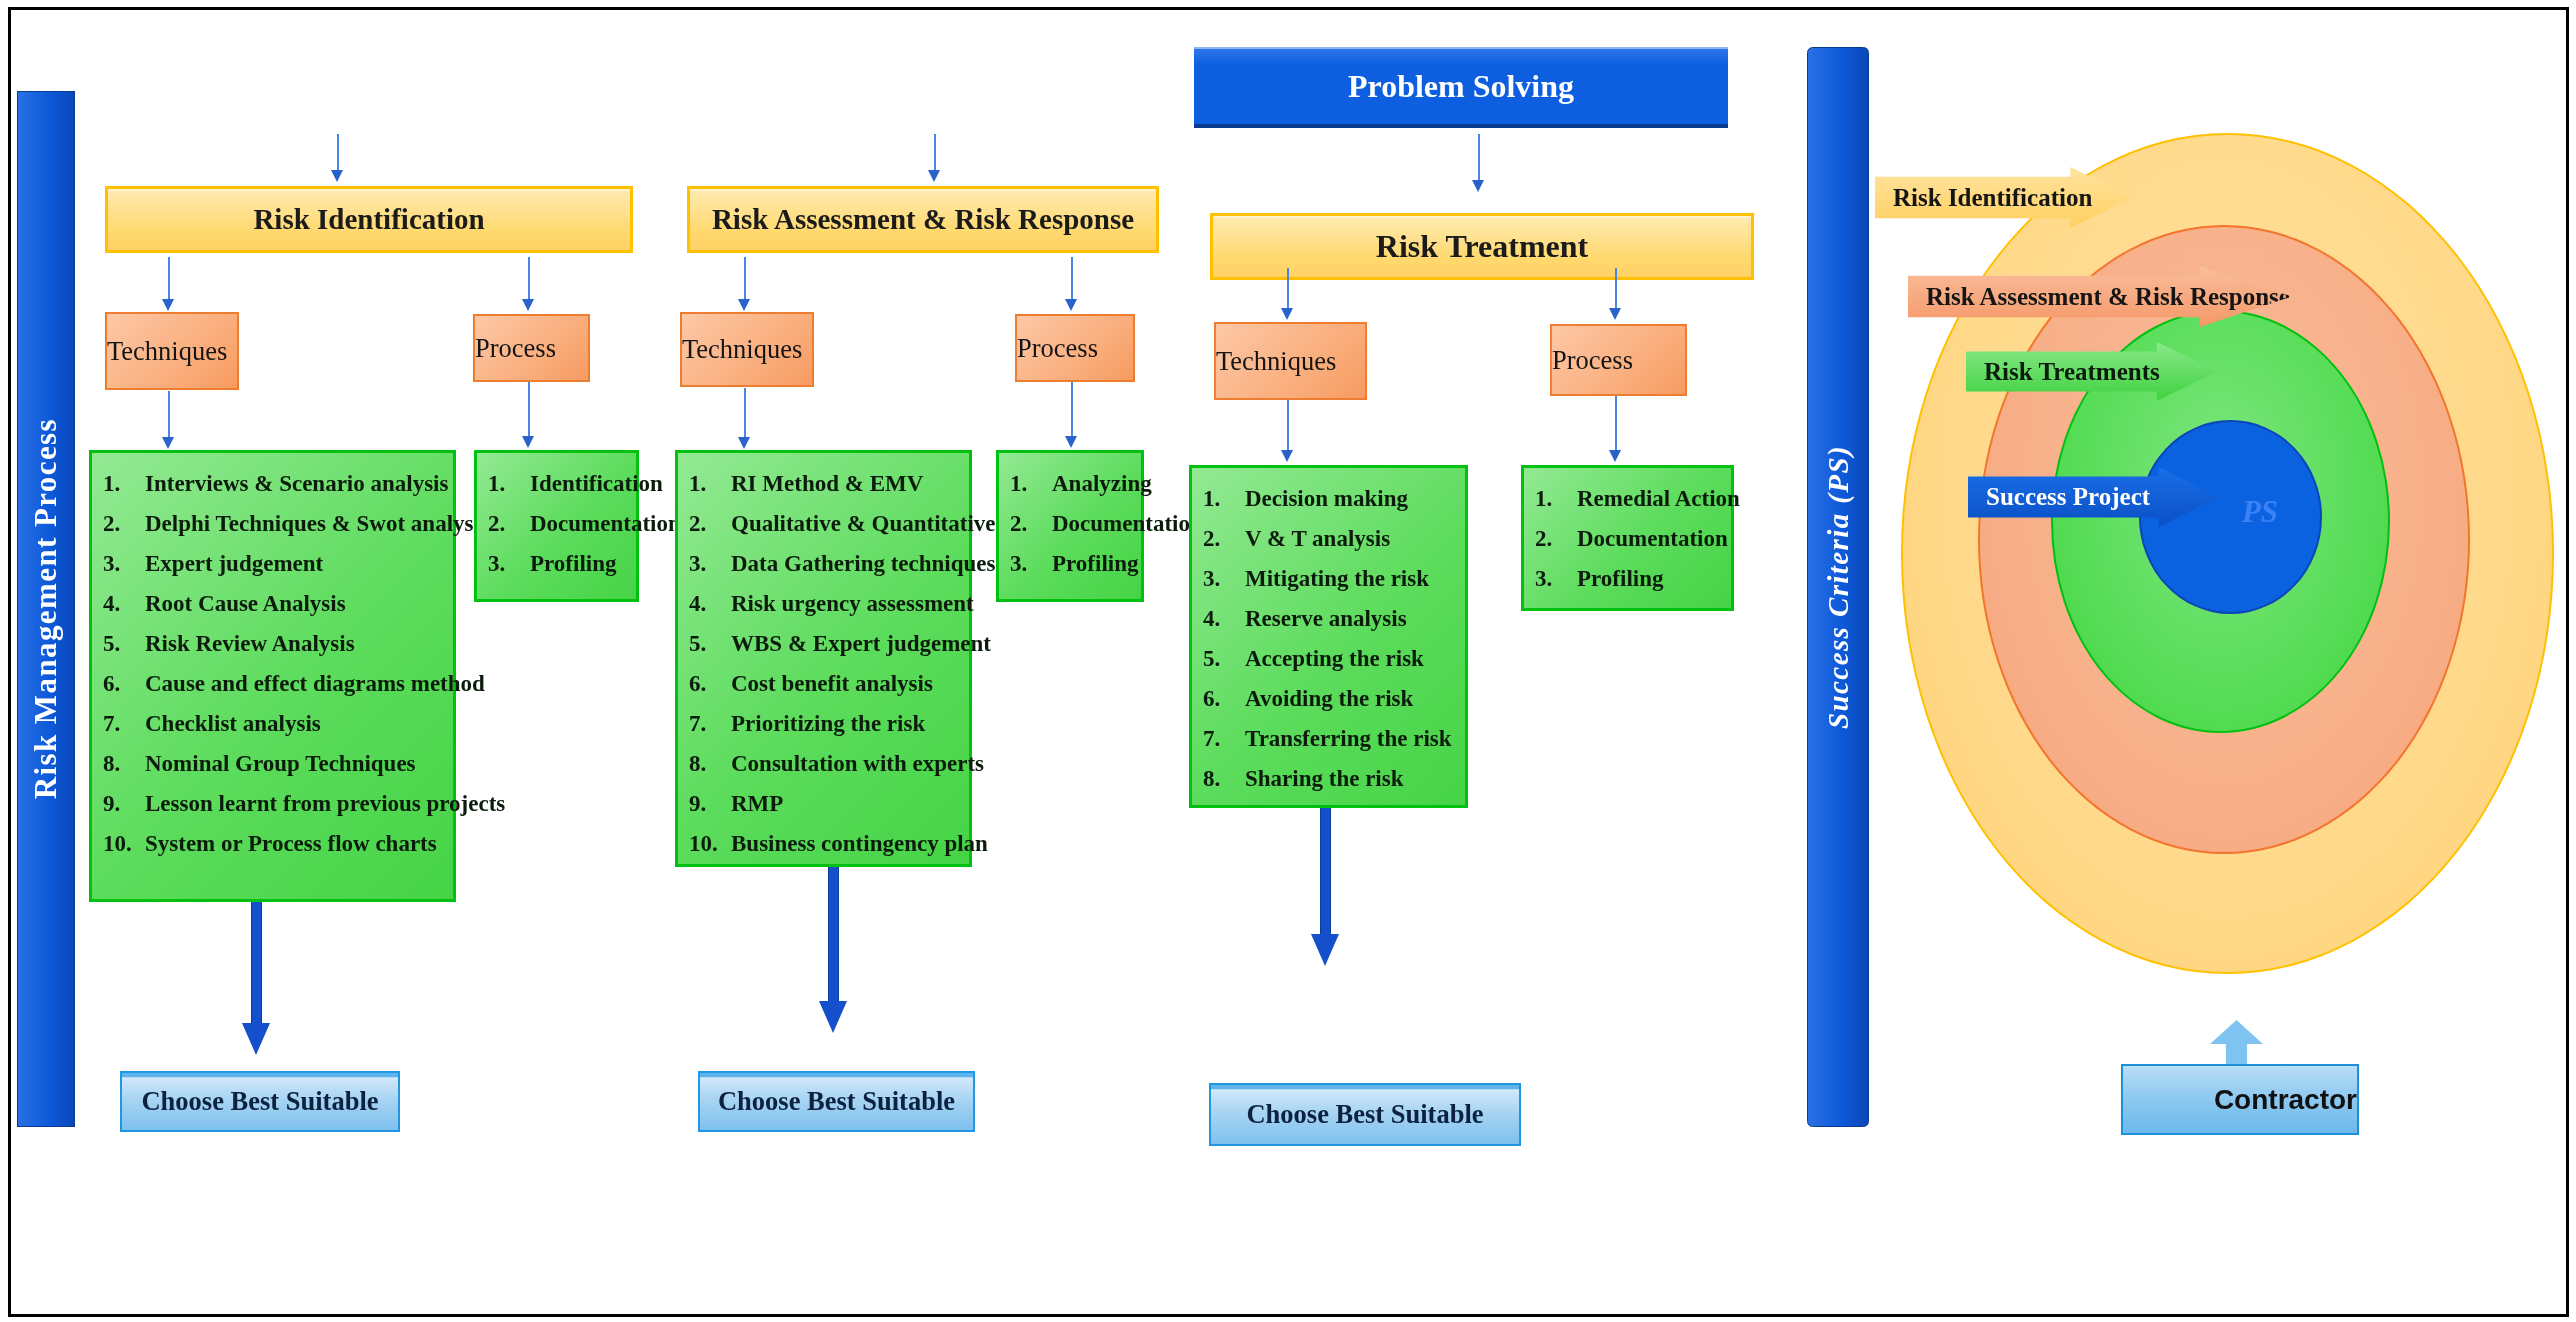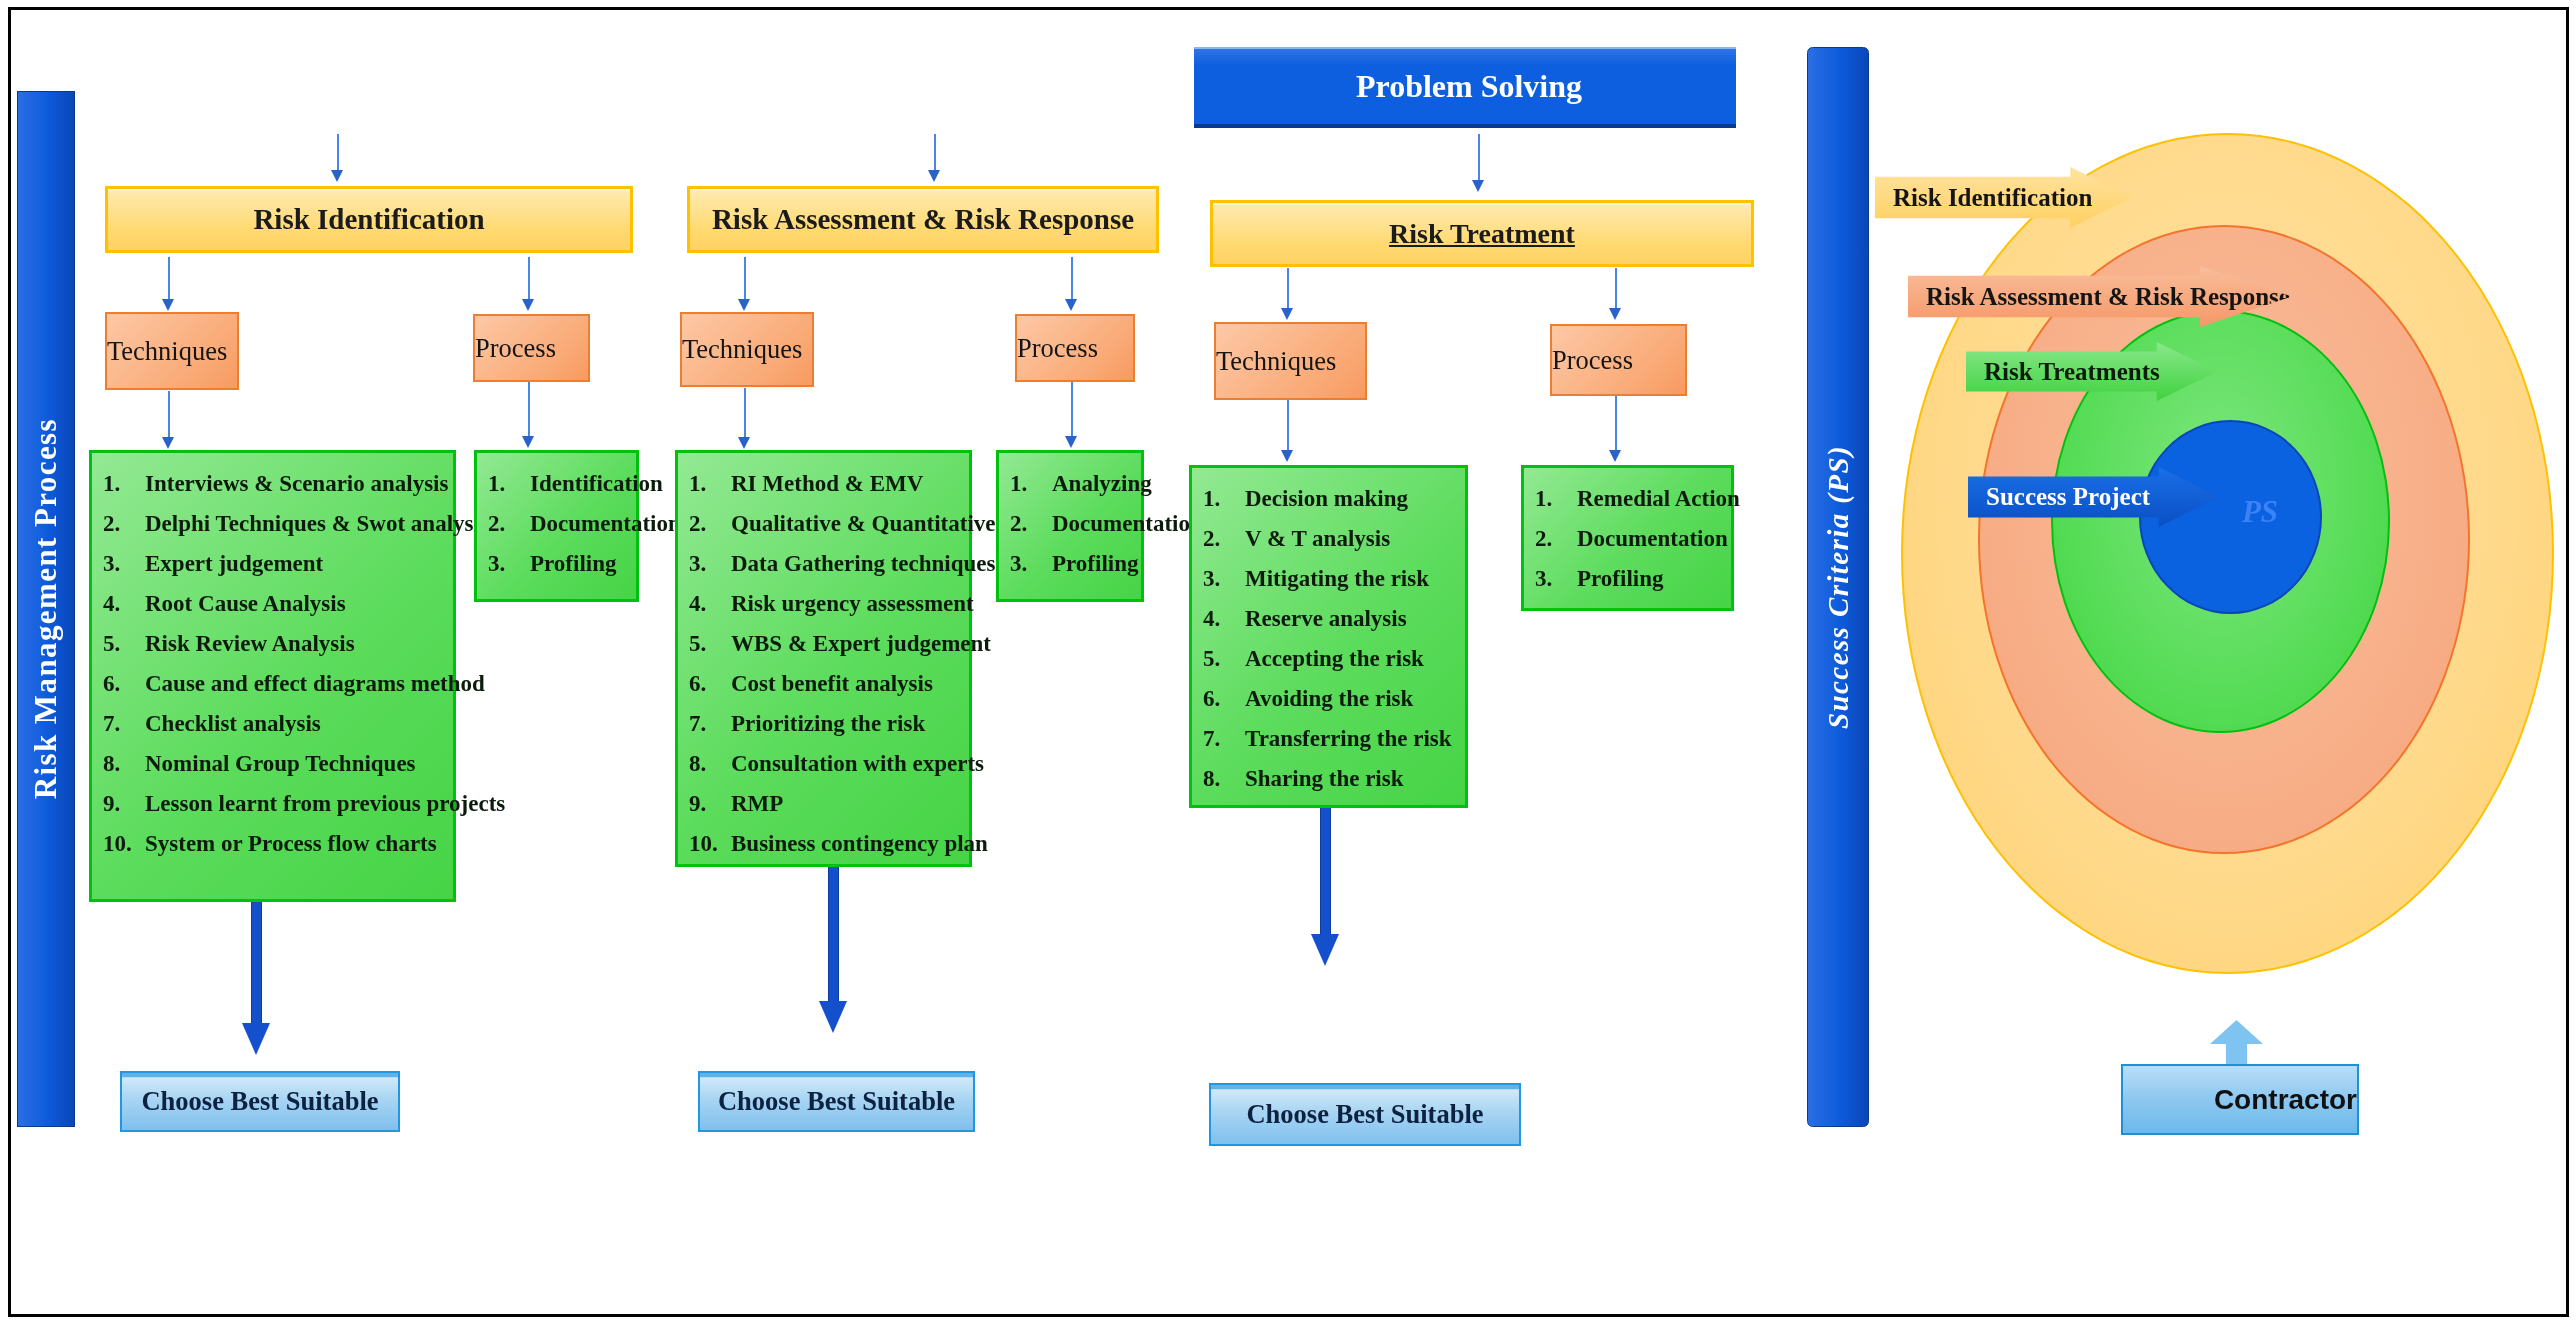--- a/index.html
+++ b/index.html
@@ -59,39 +59,39 @@
 </head>
 <body>
 
 <div id="canvas">
   <div class="frame"></div>
 
   <div class="vbar" style="left:17.4px;top:91px;width:56px;height:1034px;">
     <div class="vtext" style="font-size:31px;">Risk Management Process</div>
   </div>
 
-  <div class="bluehead" style="left:1194px;top:47px;width:534px;height:75px;font-size:32px;padding-left:8px;">
+  <div class="bluehead" style="left:1194px;top:47px;width:534px;height:75px;font-size:32px;">
     <span>Problem Solving</span>
   </div>
 
   <div class="vbar" style="left:1807px;top:47px;width:60px;height:1078px;border-radius:5.6px;">
     <div class="vtext" style="font-size:29px;font-style:italic;">Success Criteria (PS)</div>
   </div>
 
   <div class="ar" style="left:337px;top:134px;height:36px;"></div>
   <div class="ar" style="left:934px;top:134px;height:36px;"></div>
   <div class="ar" style="left:1478px;top:134px;height:46px;"></div>
 
   <div class="band" style="left:105px;top:186px;width:522px;height:61px;font-size:29px;">
     <span>Risk Identification</span>
   </div>
   <div class="band" style="left:687px;top:186px;width:466px;height:61px;font-size:29px;">
     <span>Risk Assessment &amp; Risk Response</span>
   </div>
-  <div class="band" style="left:1210px;top:200px;width:538px;height:61px;font-size:28px;text-decoration:underline;">
+  <div class="band" style="left:1210px;top:213px;width:538px;height:61px;font-size:32px;">
     <span>Risk Treatment</span>
   </div>
 
   <div class="ar" style="left:168px;top:257px;height:42px;"></div>
   <div class="ar" style="left:528px;top:257px;height:42px;"></div>
   <div class="ar" style="left:744px;top:257px;height:42px;"></div>
   <div class="ar" style="left:1071px;top:257px;height:42px;"></div>
   <div class="ar" style="left:1287px;top:268px;height:40px;"></div>
   <div class="ar" style="left:1615px;top:268px;height:40px;"></div>
 

